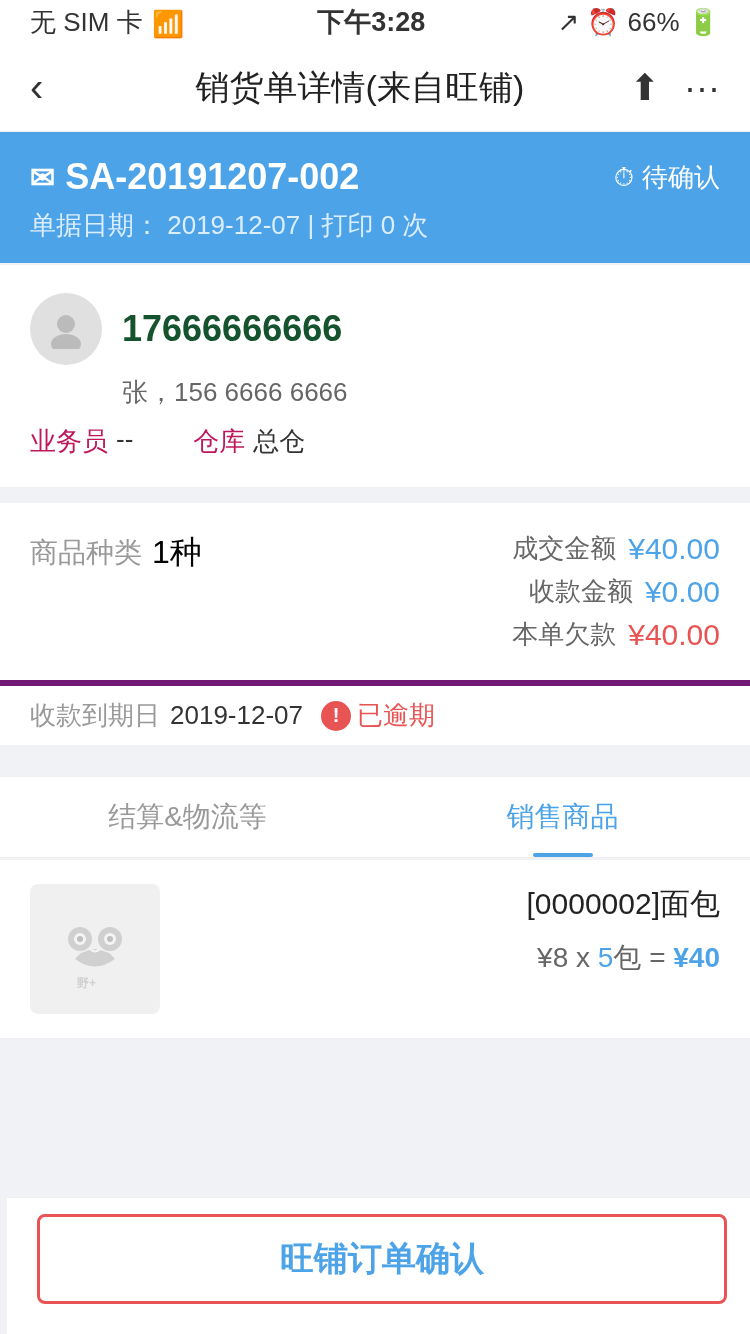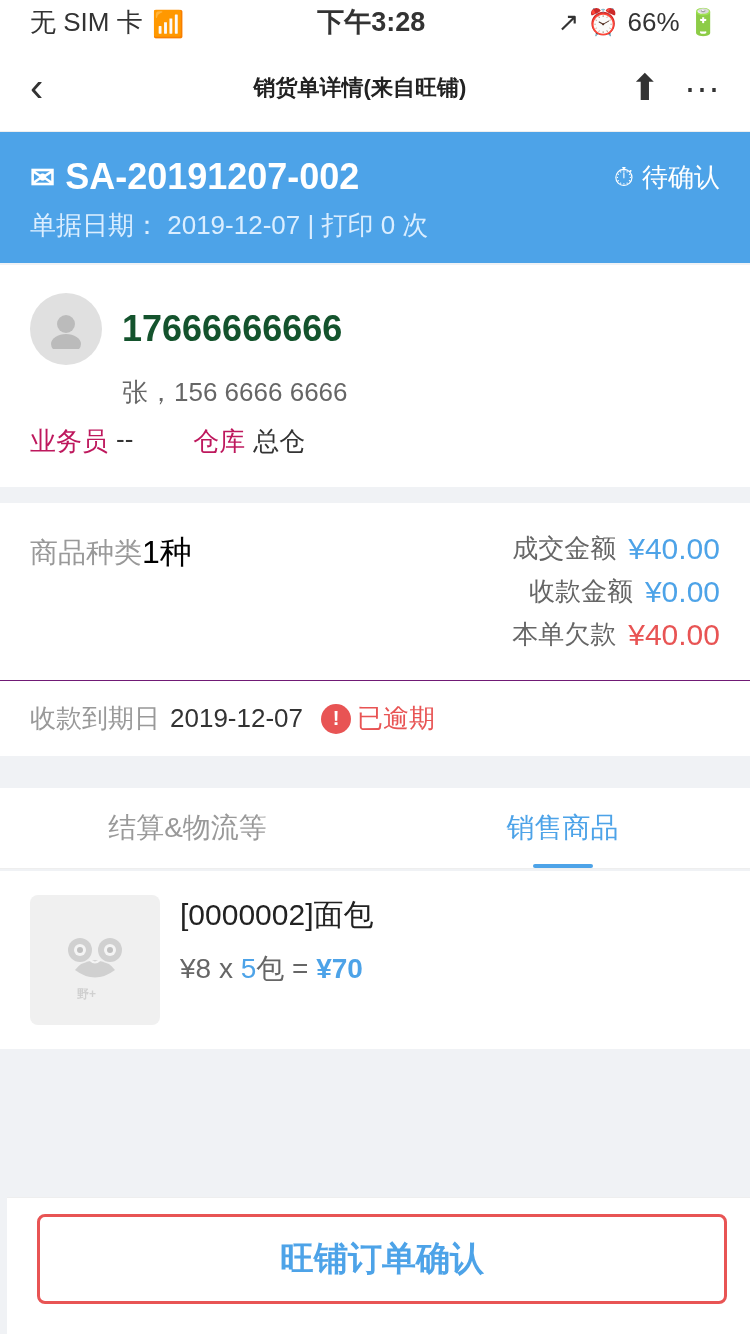--- a/index.html
+++ b/index.html
@@ -38,22 +38,22 @@
       padding: 0 30px;
       border-bottom: 1px solid #eee;
     }
     .nav-back {
       font-size: 40px;
       color: #333;
       cursor: pointer;
       width: 60px;
     }
     .nav-title {
-      font-size: 22px;
-      font-weight: 700;
+      font-size: 34px;
+      font-weight: 400;
       color: #222;
     }
     .nav-actions {
       display: flex;
       align-items: center;
       gap: 24px;
     }
     .nav-icon {
       font-size: 36px;
       color: #333;
@@ -154,20 +154,21 @@
       padding: 28px 30px;
     }
     .summary-row {
       display: flex;
       justify-content: space-between;
       align-items: flex-start;
     }
     .summary-left {
       display: flex;
       align-items: center;
+      gap: 10px;
       font-size: 28px;
       color: #666;
     }
     .summary-label { color: #999; }
     .summary-value { color: #000000; font-size: 32px; }
     .summary-right {
       display: flex;
       flex-direction: column;
       align-items: flex-end;
       gap: 8px;
@@ -178,27 +179,27 @@
       gap: 12px;
       font-size: 26px;
     }
     .amount-label { color: #666; }
     .amount-value-blue { color: #4da3e8; font-size: 30px; font-weight: 500; }
     .amount-value-red { color: #e85454; font-size: 30px; font-weight: 500; }
 
     
     .due-section {
       background: #fff;
-      padding: 20px 30px;
+      padding: 12px 30px;
       display: flex;
       align-items: center;
       gap: 10px;
       font-size: 26px;
       color: #666;
-      border-top: 1px solid #701a75;
+      border-top: 6px solid #701a75;
     }
     .due-label { color: #999; }
     .due-date { color: #333; }
     .overdue-badge {
       display: flex;
       align-items: center;
       gap: 6px;
       margin-left: 8px;
     }
     .overdue-icon {
@@ -272,20 +273,21 @@
       flex-shrink: 0;
       overflow: hidden;
     }
     .product-thumb-owl {
       width: 80px;
       height: 80px;
       opacity: 0.3;
     }
     .product-info {
       flex: 1;
+      text-align: right;
     }
     .product-name {
       font-size: 30px;
       color: #222;
       font-weight: 500;
       margin-bottom: 14px;
     }
     .product-price {
       font-size: 28px;
       color: #666;
@@ -455,21 +457,21 @@
         <text x="22" y="78" fill="#888" font-size="12" font-weight="bold">野+</text>
       </svg>
     </div>
     <div class="product-info">
       <div class="product-name">
         <span>[0000002]</span><span>面包</span>
       </div>
       <div class="product-price">
         <span>¥8</span>
         <span> x </span><span class="qty">5</span><span>包</span>
-        <span> = </span><span class="total">¥70</span>
+        <span> = </span><span class="total">¥40</span>
       </div>
     </div>
   </div>
 </div>
 
 <div class="empty-area"></div>
 
 <div class="bottom-bar">
   <button class="confirm-btn">旺铺订单确认</button>
 </div>

